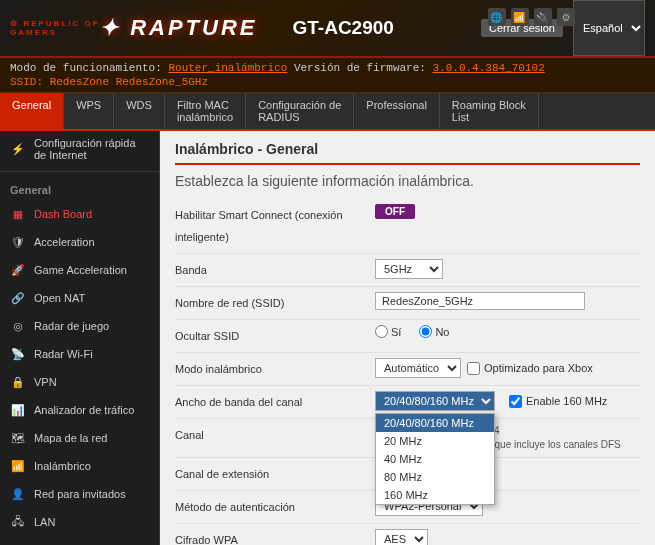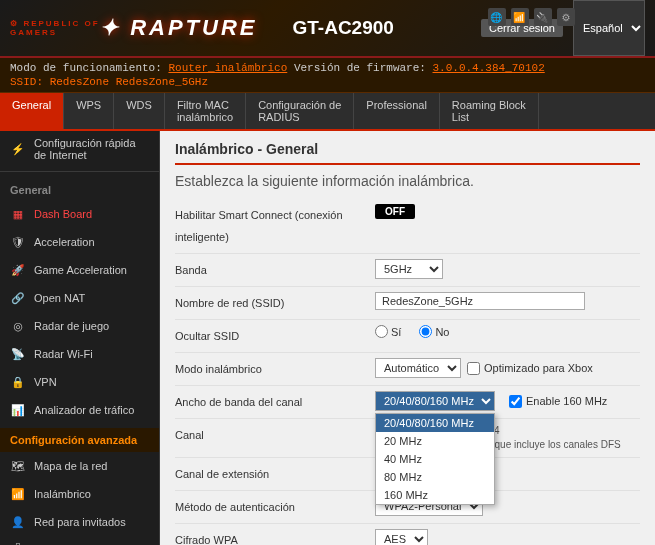--- a/index.html
+++ b/index.html
@@ -158,21 +158,21 @@
       font-size: 11px;
       color: #333;
       padding-right: 10px;
       flex-shrink: 0;
       line-height: 22px;
     }
     .form-control { flex: 1; display: flex; align-items: center; gap: 6px; position: relative; }
 
     
     .toggle-off {
-      background: #000000;
+      background: #701a75;
       color: white;
       border: none;
       padding: 2px 10px;
       font-size: 10px;
       font-weight: bold;
       border-radius: 2px;
       cursor: pointer;
     }
 
     
@@ -315,23 +315,20 @@
     </div>
     <div class="sidebar-item">
       <div class="sidebar-icon">🔒</div>
       <span>VPN</span>
     </div>
     <div class="sidebar-item">
       <div class="sidebar-icon">📊</div>
       <span>Analizador de tráfico</span>
     </div>
 
-    <div class="sidebar-config-header">
-      <span>Configuración avanzada</span>
-    </div>
 
     <div class="sidebar-item">
       <div class="sidebar-icon">🗺</div>
       <span>Mapa de la red</span>
     </div>
     <div class="sidebar-item">
       <div class="sidebar-icon">📶</div>
       <span>Inalámbrico</span>
     </div>
     <div class="sidebar-item">

